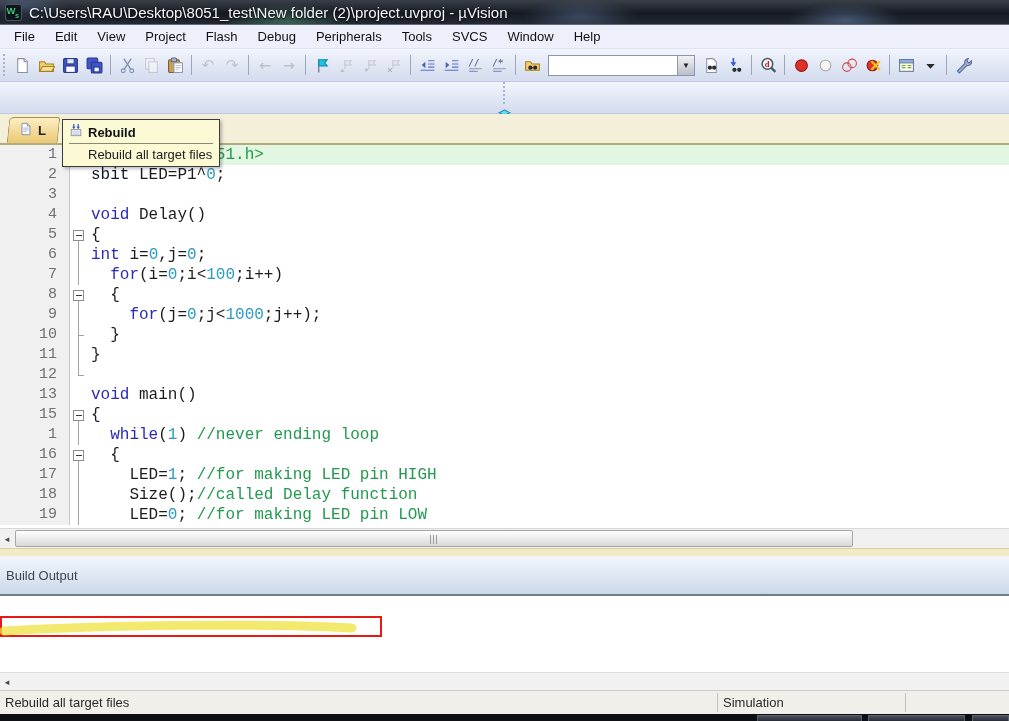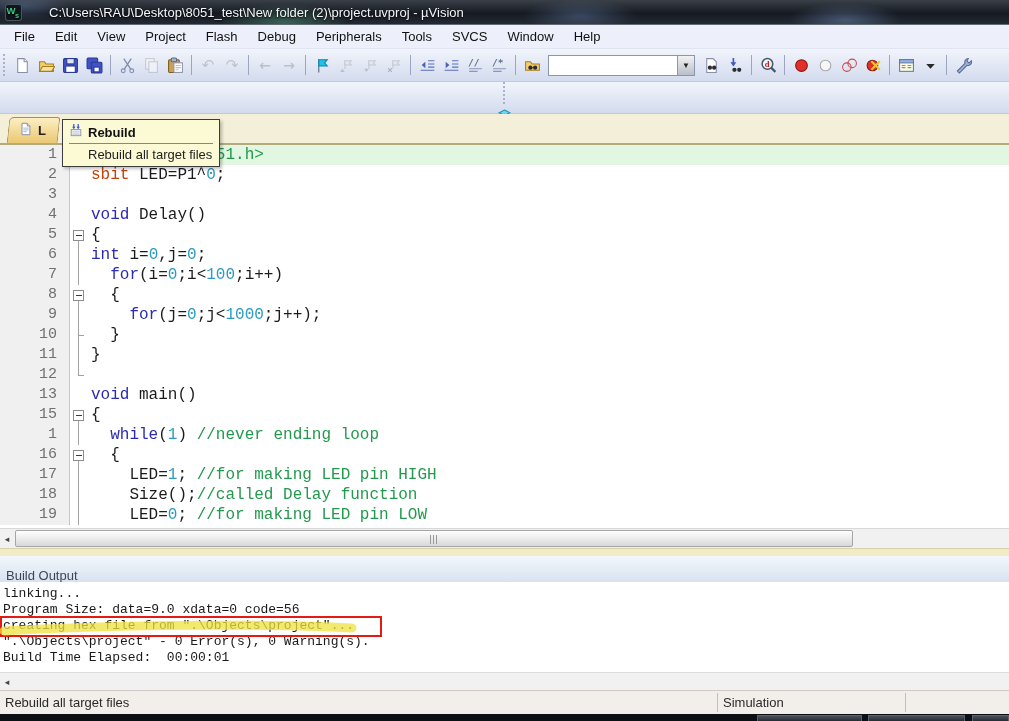--- a/index.html
+++ b/index.html
@@ -12,21 +12,21 @@
   .titlebar{position:absolute;top:0;left:0;right:0;height:25px;display:flex;align-items:center;
     padding-left:5px;color:#f4f6f8;text-shadow:0 1px 2px #000;
     background:
       radial-gradient(90px 26px at 285px 22px, rgba(110,230,170,.30), transparent 70%),
       radial-gradient(80px 24px at 580px 16px, rgba(140,180,240,.28), transparent 70%),
       radial-gradient(80px 24px at 845px 20px, rgba(150,190,250,.33), transparent 70%),
       radial-gradient(60px 22px at 25px 6px, rgba(120,160,220,.28), transparent 70%),
       linear-gradient(#3a4048, #161a22 55%, #232933);
     border-bottom:1px solid #636a74;}
   .titlebar .appicon{width:17px;height:17px;margin-right:7px;flex:none;}
-  .titlebar .ttext{font-size:13px;white-space:nowrap;margin-left:20px;}
+  .titlebar .ttext{font-size:15px;white-space:nowrap;}
 
   
   .menubar{position:absolute;top:25px;left:0;right:0;height:24px;background:#edf0fa;
     display:flex;align-items:center;padding-left:4px;border-bottom:1px solid #e0e4f0;}
   .menu-item{padding:15px 10px;color:#111;}
 
   
   .tb{position:absolute;left:0;right:0;display:flex;align-items:center;
       background:linear-gradient(#f1f4fb,#d3dbee);border-bottom:1px solid #bfc8de;}
   .tb1{top:49px;height:33px;}
@@ -67,21 +67,21 @@
       color:#707070;text-align:right;padding-right:12px;}
   .fold{width:17px;flex:none;position:relative;}
   .f-v::before,.f-tee::before{content:"";position:absolute;left:8px;top:0;bottom:0;width:1px;background:#a2a2a2;}
   .f-end::before{content:"";position:absolute;left:8px;top:0;height:10px;width:1px;background:#a2a2a2;}
   .f-tee::after,.f-end::after{content:"";position:absolute;left:8px;top:10px;width:6px;height:1px;background:#a2a2a2;}
   .f-box::before{content:"";position:absolute;left:3px;top:5px;width:9px;height:9px;background:#fff;border:1px solid #8c8c8c;}
   .f-box::after{content:"";position:absolute;left:5.5px;top:9.5px;width:6px;height:1px;background:#3a3a3a;}
   .f-box{background:linear-gradient(#a2a2a2,#a2a2a2) no-repeat 8px 16px/1px 4px;}
   .ctext{font-family:"Liberation Mono",monospace;font-size:16px;line-height:20px;white-space:pre;padding-left:4px;}
   .tk-kw{color:#2a2ab4;}
-  .tk-sbit{color:#c2410c;}
+  .tk-sbit{color:#0f172a;}
   .tk-num{color:#2b9bc4;}
   .tk-com{color:#22994d;}
   .tk-inc{color:#22994d;}
   .tk-pl{color:#1c1c1c;}
 
   
   .hscroll{position:absolute;top:528px;left:0;right:0;height:20px;background:#f1f1f1;border-top:1px solid #d8d8d8;}
   .sbtn{position:absolute;left:0;top:1px;width:14px;height:18px;display:flex;align-items:center;justify-content:center;
         color:#444;font-size:9px;background:#f1f1f1;}
   .hthumb{position:absolute;left:15px;top:1px;width:838px;height:17px;border:1px solid #a6a6a6;border-radius:2px;
@@ -554,27 +554,20 @@
 
   <div class="hscroll">
     <span class="sbtn">◂</span>
     <span class="hthumb"></span>
   </div>
   <div class="cream"></div>
 
   <div class="bocap">
     <span>Build Output</span>
   </div>
-  <div class="oarea">
-      <div class="orow">linking...</div>
-      <div class="orow">Program Size: data=9.0 xdata=0 code=56</div>
-      <div class="orow">creating hex file from ".\Objects\project"...</div>
-      <div class="orow">".\Objects\project" - 0 Error(s), 0 Warning(s).</div>
-      <div class="orow">Build Time Elapsed:  00:00:01</div>
-    </div>
   <div class="redbox2"></div>
   <svg class="marker" viewBox="0 0 400 30">
     <path d="M4 19 C 100 13, 270 11, 352 16" fill="none" stroke="#efe23e" stroke-width="9" stroke-linecap="round" opacity="0.75"></path>
   </svg>
   <div class="oscroll">
     <span class="sbtn">◂</span>
   </div>
 
   <div class="statusbar">
     <span class="st-left">Rebuild all target files</span>

